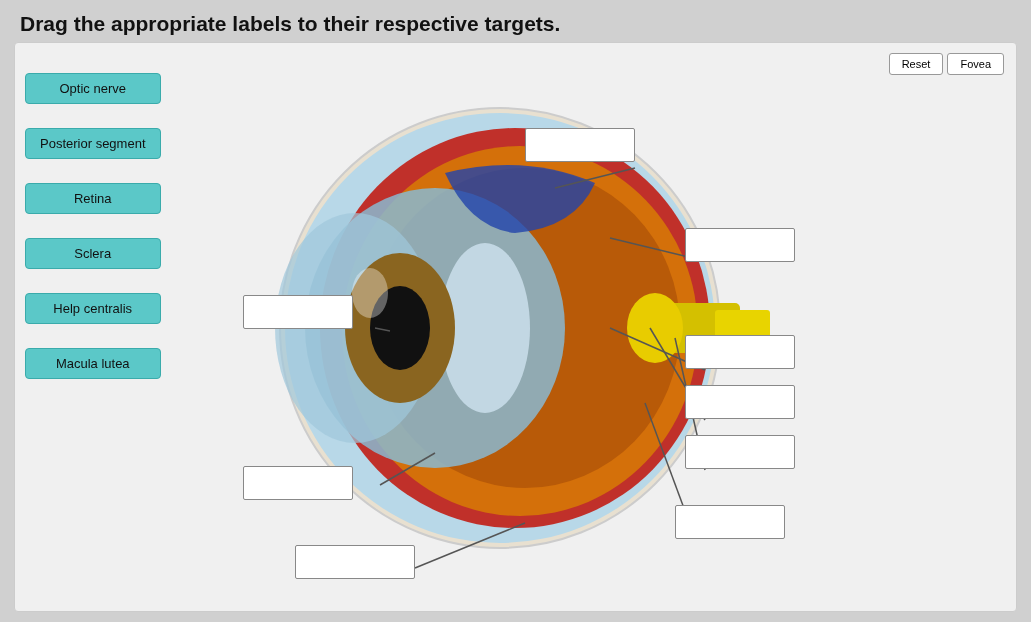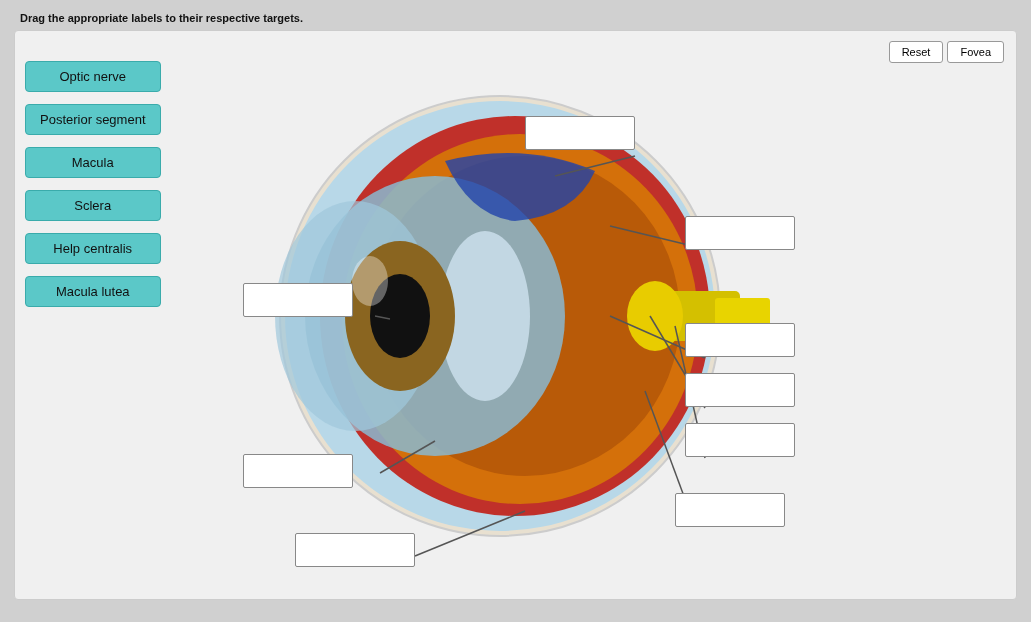--- a/index.html
+++ b/index.html
@@ -5,21 +5,21 @@
     * { box-sizing: border-box; margin: 0; padding: 0; }
     body {
       background: #d0d0d0;
       font-family: Arial, sans-serif;
       width: 1031px;
       height: 622px;
       overflow: hidden;
     }
     .instruction {
       padding: 12px 20px 6px 20px;
-      font-size: 11px;
+      font-size: 21px;
       font-weight: bold;
       color: #111;
     }
     .main-container {
       margin: 0 14px 10px 14px;
       background: #f0f0f0;
       border: 1px solid #ccc;
       border-radius: 4px;
       position: relative;
       height: 570px;
@@ -39,21 +39,21 @@
       font-size: 11px;
       cursor: pointer;
       border-radius: 3px;
     }
     .labels-panel {
       position: absolute;
       left: 10px;
       top: 30px;
       display: flex;
       flex-direction: column;
-      gap: 12px;
+      gap: 24px;
       z-index: 10;
     }
     .label-btn {
       background: #5bc8c8;
       border: 1px solid #3aabab;
       color: #111;
       font-size: 13px;
       padding: 7px 14px;
       border-radius: 4px;
       cursor: grab;
@@ -93,21 +93,21 @@
 <div class="main-container">
 
   <div class="top-right-buttons">
     <button class="btn-action">Reset</button>
     <button class="btn-action">Fovea</button>
   </div>
 
   <div class="labels-panel">
     <div class="label-btn">Optic nerve</div>
     <div class="label-btn">Posterior segment</div>
-    <div class="label-btn">Macula</div>
+    <div class="label-btn">Retina</div>
     <div class="label-btn">Sclera</div>
     <div class="label-btn">Help centralis</div>
     <div class="label-btn">Macula lutea</div>
   </div>
 
   <div class="eye-diagram">
     
     <svg class="eye-svg" viewBox="0 0 580 510" xmlns="http://www.w3.org/2000/svg">
 
       <ellipse cx="285" cy="255" rx="220" ry="220" fill="#e8e0d0" stroke="#ccc" stroke-width="2"></ellipse>

